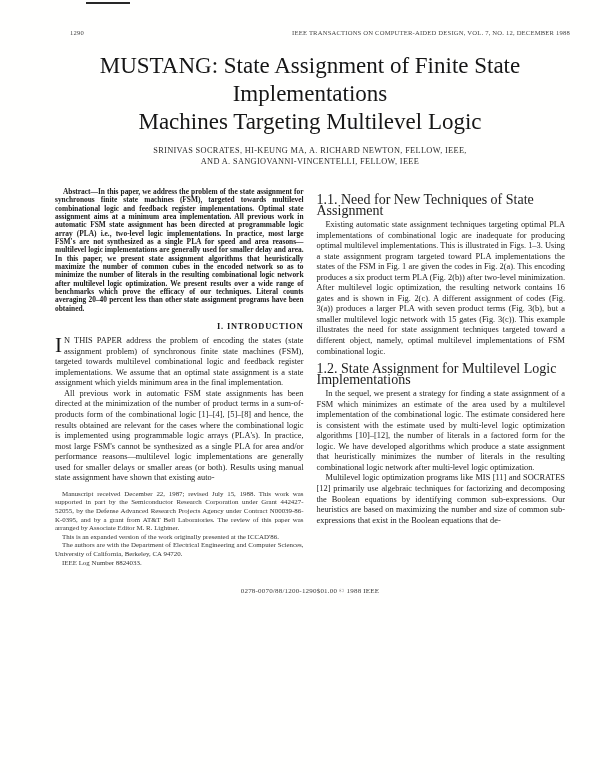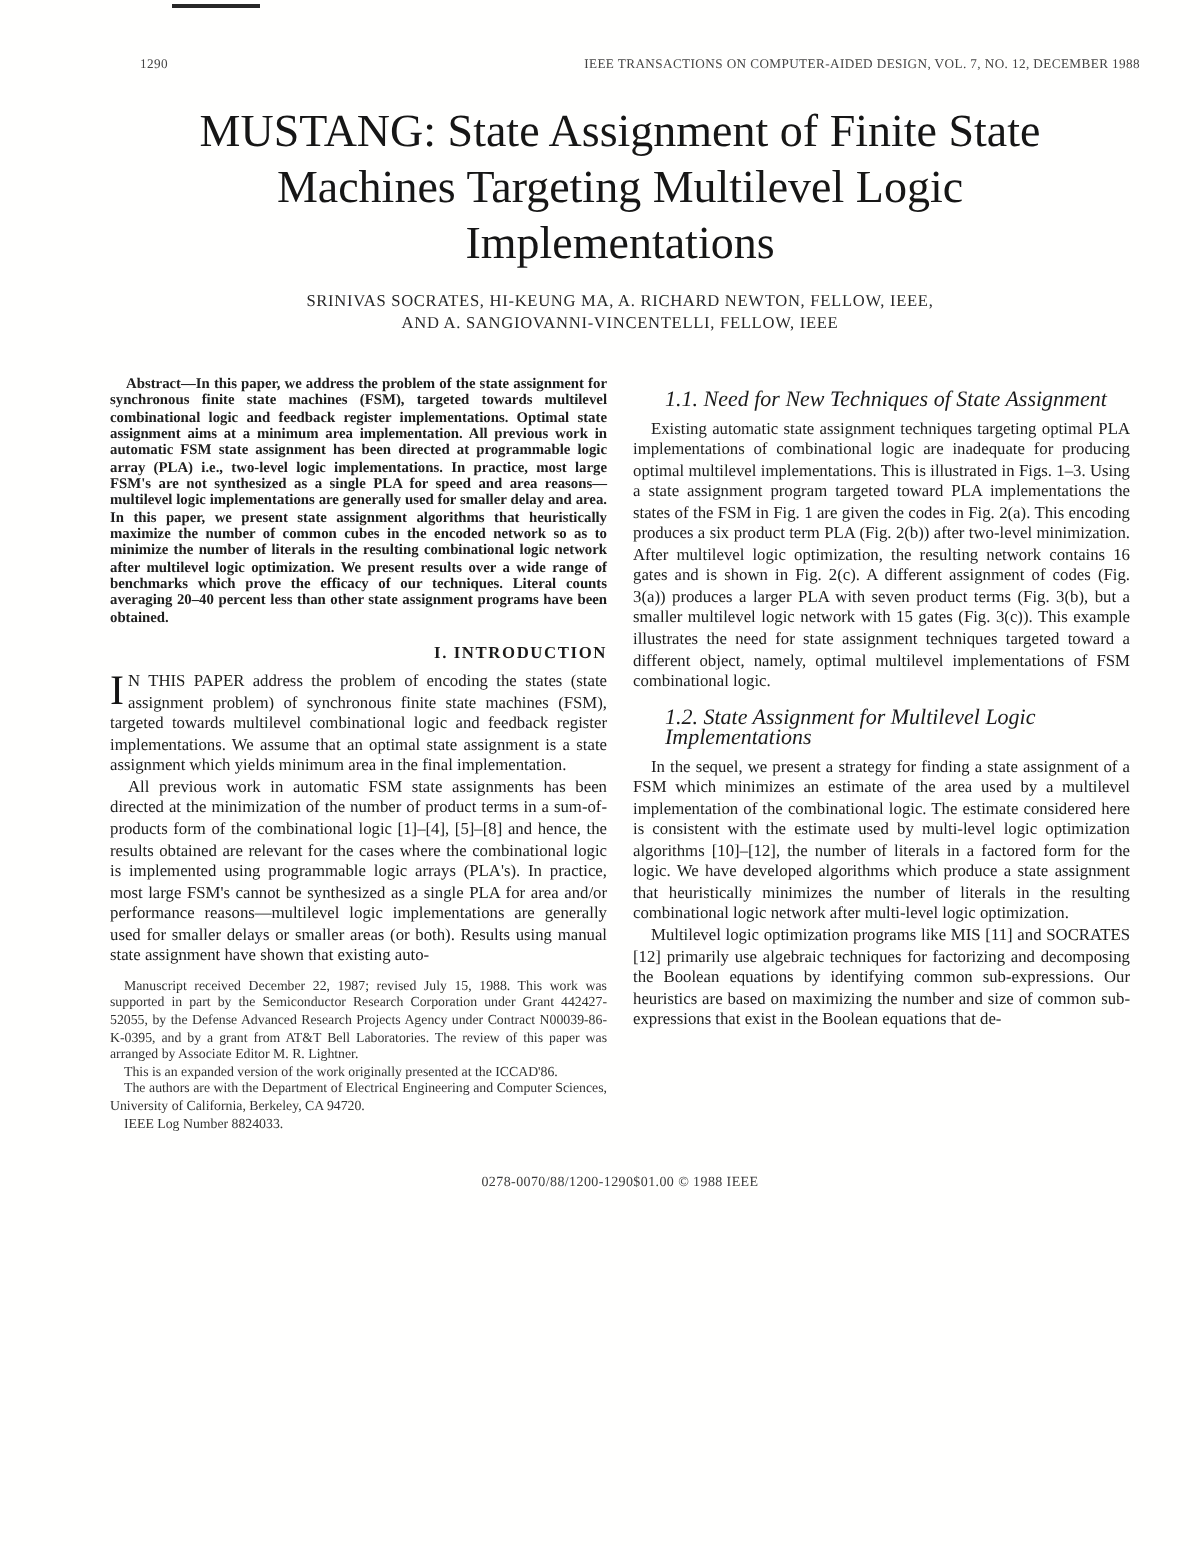--- a/index.html
+++ b/index.html
@@ -90,25 +90,24 @@
   }
   .footnote {
     margin-top: 6px;
     font-size: 6.9px;
     line-height: 8.6px;
     text-align: justify;
     color: #333;
   }
   .footnote p { margin: 0; text-indent: 7px; }
   .sub-head {
-    margin: 7px 0 4px 16px;
-    font-size: 11px;
+    margin: 7px 0 4px 0;
+    font-size: 14px;
     line-height: 10.5px;
     font-weight: 400;
-    font-style: italic;
     color: #1d1d1d;
   }
   .copyright {
     margin-top: 20px;
     text-align: center;
     font-size: 7px;
     letter-spacing: 0.2px;
     color: #3b3b3b;
   }
 </style>
@@ -119,22 +118,22 @@
   <div class="scan-artifact"></div>
 
   <div class="running-head">
     <span>1290</span>
     <span>IEEE TRANSACTIONS ON COMPUTER-AIDED DESIGN, VOL. 7, NO. 12, DECEMBER 1988</span>
   </div>
 
   <div class="content">
     <h1 class="title">
       <span>MUSTANG: State Assignment of Finite State</span>
+      <span>Implementations</span>
       <span>Machines Targeting Multilevel Logic</span>
-      <span>Implementations</span>
     </h1>
 
     <div class="authors">
       <div>SRINIVAS SOCRATES, HI-KEUNG MA, A. RICHARD NEWTON, FELLOW, IEEE,</div>
       <div>AND A. SANGIOVANNI-VINCENTELLI, FELLOW, IEEE</div>
     </div>
 
     <div class="columns">
       <section class="col">
         <p class="abstract">Abstract—In this paper, we address the problem of the state assignment for synchronous finite state machines (FSM), targeted towards multilevel combinational logic and feedback register implementations. Optimal state assignment aims at a minimum area implementation. All previous work in automatic FSM state assignment has been directed at programmable logic array (PLA) i.e., two-level logic implementations. In practice, most large FSM's are not synthesized as a single PLA for speed and area reasons—multilevel logic implementations are generally used for smaller delay and area. In this paper, we present state assignment algorithms that heuristically maximize the number of common cubes in the encoded network so as to minimize the number of literals in the resulting combinational logic network after multilevel logic optimization. We present results over a wide range of benchmarks which prove the efficacy of our techniques. Literal counts averaging 20–40 percent less than other state assignment programs have been obtained.</p>

